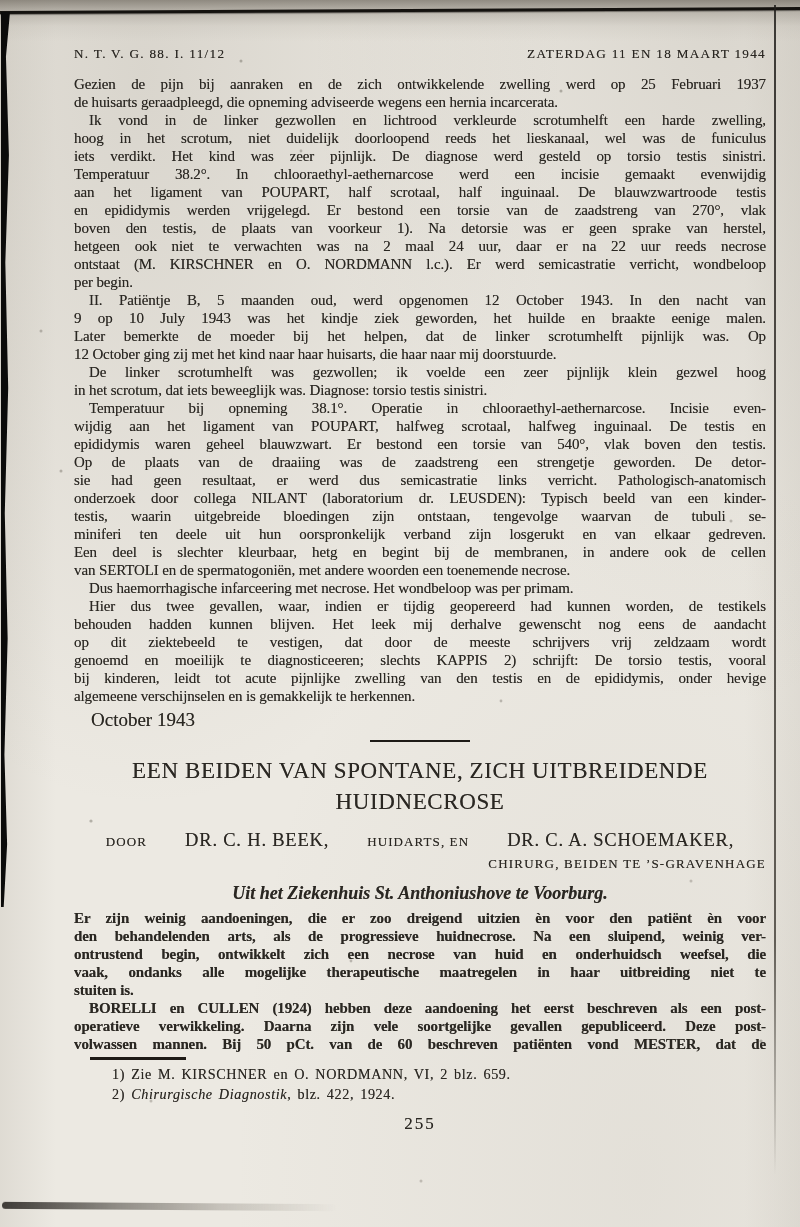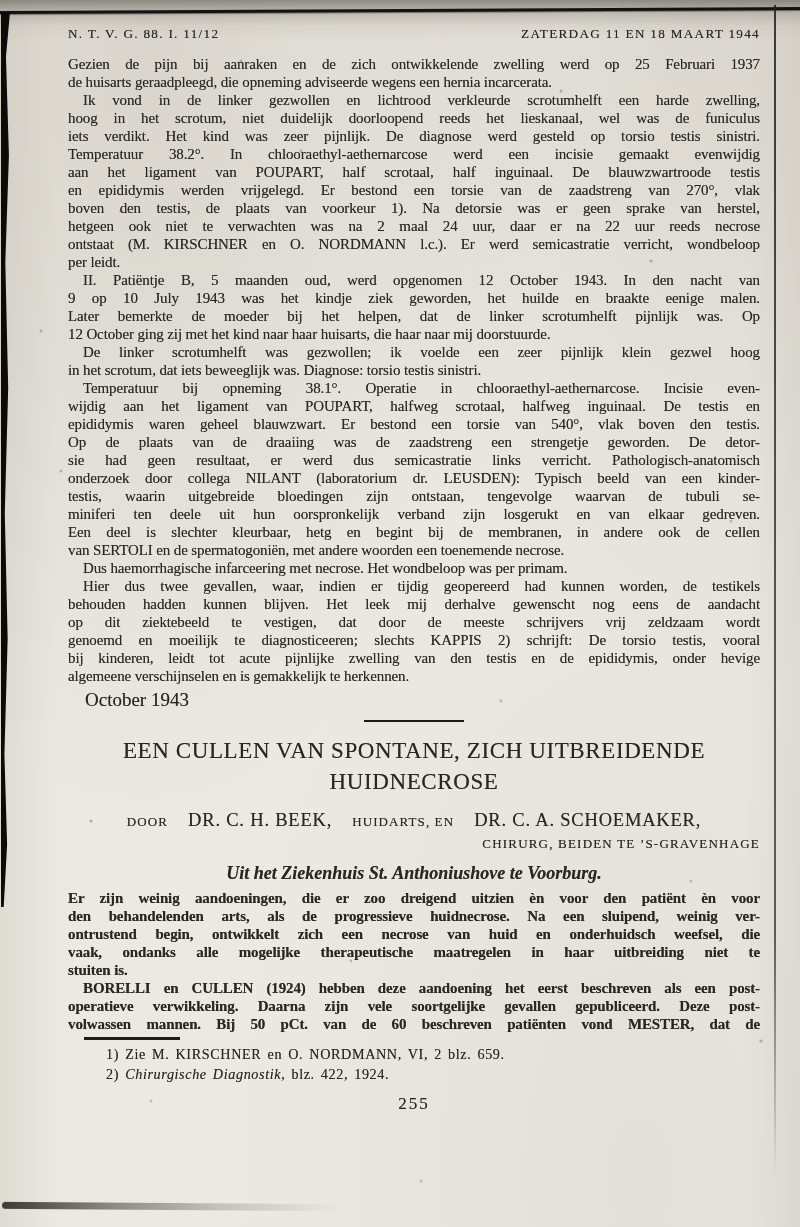--- a/index.html
+++ b/index.html
@@ -41,36 +41,36 @@
     box-shadow:
       120px 210px 0 0.6px rgba(95,90,80,0.45), 300px 150px 0 0.4px rgba(95,90,80,0.35),
       650px 260px 0 0.6px rgba(95,90,80,0.40), 60px 470px 0 0.5px rgba(95,90,80,0.38),
       730px 520px 0 0.5px rgba(95,90,80,0.35), 200px 640px 0 0.5px rgba(95,90,80,0.30),
       500px 700px 0 0.4px rgba(95,90,80,0.35), 90px 820px 0 0.6px rgba(95,90,80,0.40),
       690px 880px 0 0.5px rgba(95,90,80,0.30), 350px 960px 0 0.4px rgba(95,90,80,0.35),
       760px 1040px 0 0.6px rgba(95,90,80,0.40), 150px 1100px 0 0.5px rgba(95,90,80,0.32),
       420px 1180px 0 0.5px rgba(95,90,80,0.30), 240px 60px 0 0.5px rgba(95,90,80,0.40),
       560px 90px 0 0.5px rgba(95,90,80,0.40), 40px 330px 0 0.5px rgba(95,90,80,0.35);}
   
-  .content{position:absolute;left:68px;top:0;width:692px;padding-top:26px;
+  .content{position:absolute;left:74px;top:0;width:692px;padding-top:46px;
     text-shadow:0 0 0.5px rgba(42,39,34,0.55);}
   .header{display:flex;justify-content:space-between;align-items:baseline;
     font-size:13.2px;letter-spacing:1.3px;height:16px;}
   .body1{margin-top:13px;font-size:15px;line-height:18px;letter-spacing:-0.12px;}
   .body2{margin-top:4px;font-size:15px;line-height:18px;letter-spacing:-0.12px;font-weight:bold;}
   .line{text-align:justify;text-align-last:justify;}
   .line.last{text-align-last:left;}
   .line.ind{text-indent:15px;}
   .date-line{margin-top:6px;padding-left:17px;font-size:19px;line-height:18px;}
   .divider{margin:11px auto 0;width:100px;height:2px;background:var(--rule);}
   .title{margin:13px 0 0;font-weight:400;font-size:23px;line-height:31px;text-align:center;
     letter-spacing:0.6px;}
   .title .tl{display:block;}
   .byline{margin-top:13px;text-align:center;height:23px;}
-  .byline span{margin:0 10px;text-align:center;}
+  .byline span{margin:0 19px;text-align:center;}
   .bl-small{font-size:13px;letter-spacing:1.1px;}
   .bl-large{font-size:18.5px;letter-spacing:0.8px;}
   .byline2{margin-top:3px;text-align:right;font-size:13px;letter-spacing:1.2px;height:16px;}
   .affiliation{margin-top:11px;text-align:center;font-style:italic;font-weight:600;
     font-size:18px;height:22px;}
   .fn-rule{margin:4px 0 0 16px;width:96px;height:2.5px;background:var(--rule);}
   .footnotes{margin-top:4px;padding-left:38px;font-size:14.2px;line-height:20px;
     letter-spacing:0.6px;word-spacing:2px;}
   .footnotes .it{font-style:italic;}
   .page-number{margin-top:10px;text-align:center;font-size:17px;letter-spacing:2px;height:20px;}
@@ -100,21 +100,21 @@
         <div class="para">
           <div class="line ind">Ik vond in de linker gezwollen en lichtrood verkleurde scrotumhelft een harde zwelling,</div>
           <div class="line">hoog in het scrotum, niet duidelijk doorloopend reeds het lieskanaal, wel was de funiculus</div>
           <div class="line">iets verdikt. Het kind was zeer pijnlijk. De diagnose werd gesteld op torsio testis sinistri.</div>
           <div class="line">Temperatuur 38.2°. In chlooraethyl-aethernarcose werd een incisie gemaakt evenwijdig</div>
           <div class="line">aan het ligament van POUPART, half scrotaal, half inguinaal. De blauwzwartroode testis</div>
           <div class="line">en epididymis werden vrijgelegd. Er bestond een torsie van de zaadstreng van 270°, vlak</div>
           <div class="line">boven den testis, de plaats van voorkeur 1). Na detorsie was er geen sprake van herstel,</div>
           <div class="line">hetgeen ook niet te verwachten was na 2 maal 24 uur, daar er na 22 uur reeds necrose</div>
           <div class="line">ontstaat (M. KIRSCHNER en O. NORDMANN l.c.). Er werd semicastratie verricht, wondbeloop</div>
-          <div class="line last">per leidt.</div>
+          <div class="line last">per begin.</div>
         </div>
         <div class="para">
           <div class="line ind">II. Patiëntje B, 5 maanden oud, werd opgenomen 12 October 1943. In den nacht van</div>
           <div class="line">9 op 10 July 1943 was het kindje ziek geworden, het huilde en braakte eenige malen.</div>
           <div class="line">Later bemerkte de moeder bij het helpen, dat de linker scrotumhelft pijnlijk was. Op</div>
           <div class="line last">12 October ging zij met het kind naar haar huisarts, die haar naar mij doorstuurde.</div>
         </div>
         <div class="para">
           <div class="line ind">De linker scrotumhelft was gezwollen; ik voelde een zeer pijnlijk klein gezwel hoog</div>
           <div class="line last">in het scrotum, dat iets beweeglijk was. Diagnose: torsio testis sinistri.</div>
@@ -142,21 +142,21 @@
           <div class="line">bij kinderen, leidt tot acute pijnlijke zwelling van den testis en de epididymis, onder hevige</div>
           <div class="line last">algemeene verschijnselen en is gemakkelijk te herkennen.</div>
         </div>
       </div>
 
     <div class="date-line">October 1943</div>
 
     <div class="divider"></div>
 
     <h1 class="title">
-      <span class="tl">EEN CULLEN VAN SPONTANE, ZICH UITBREIDENDE</span>
+      <span class="tl">EEN BEIDEN VAN SPONTANE, ZICH UITBREIDENDE</span>
       <span class="tl">HUIDNECROSE</span>
     </h1>
 
     <div class="byline" id="byline"><span class="bl-small">DOOR</span><span class="bl-large">DR. C. H. BEEK,</span><span class="bl-small">HUIDARTS, EN</span><span class="bl-large">DR. C. A. SCHOEMAKER,</span></div>
     <div class="byline2">CHIRURG, BEIDEN TE ’S-GRAVENHAGE</div>
 
     <div class="affiliation">Uit het Ziekenhuis St. Anthoniushove te Voorburg.</div>
 
     <div class="body2" id="article2-body">
         <div class="para">

